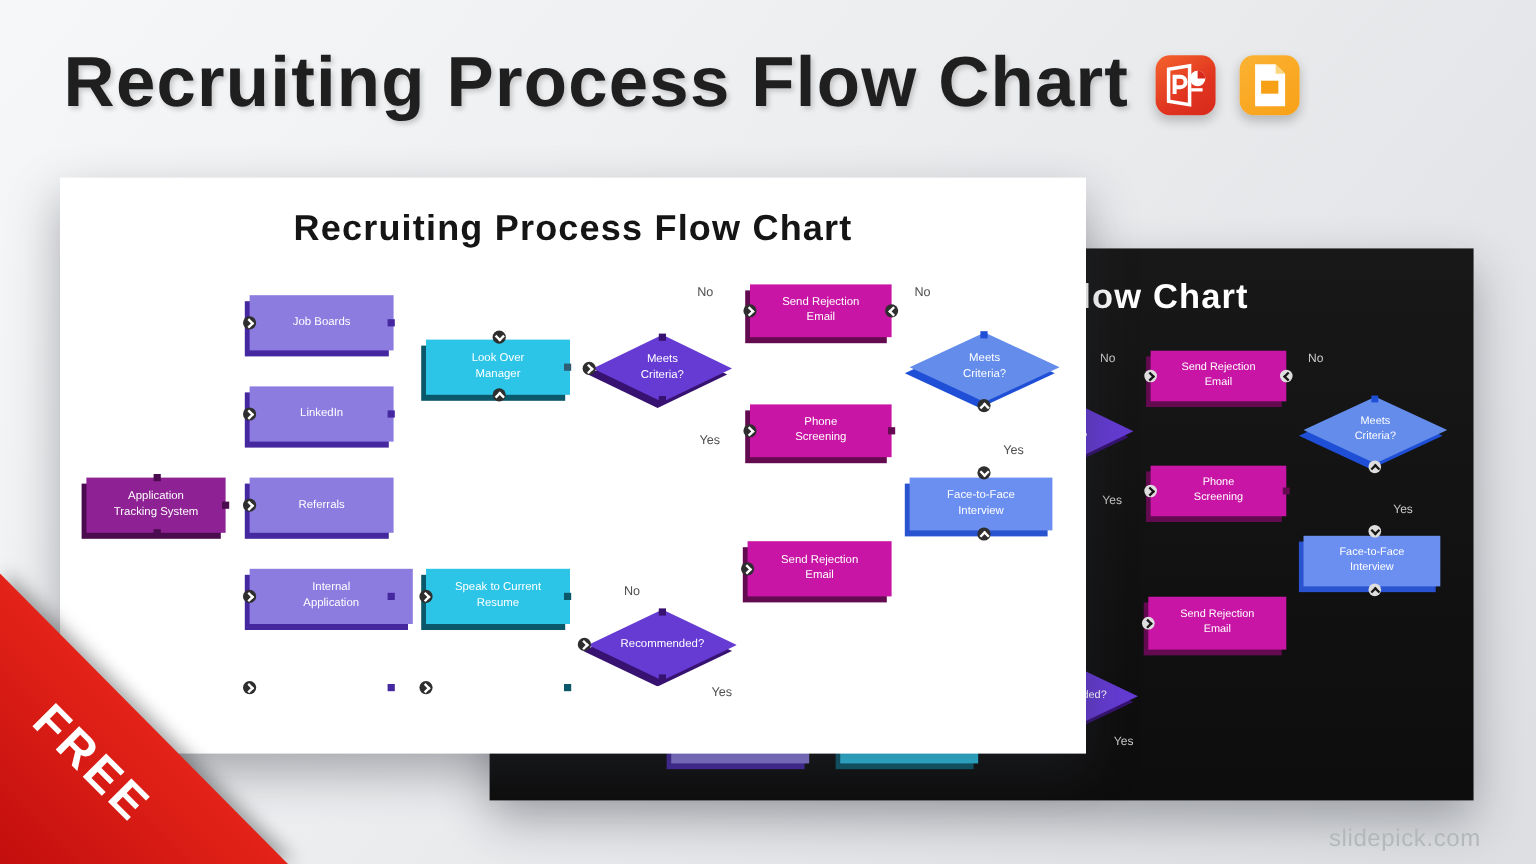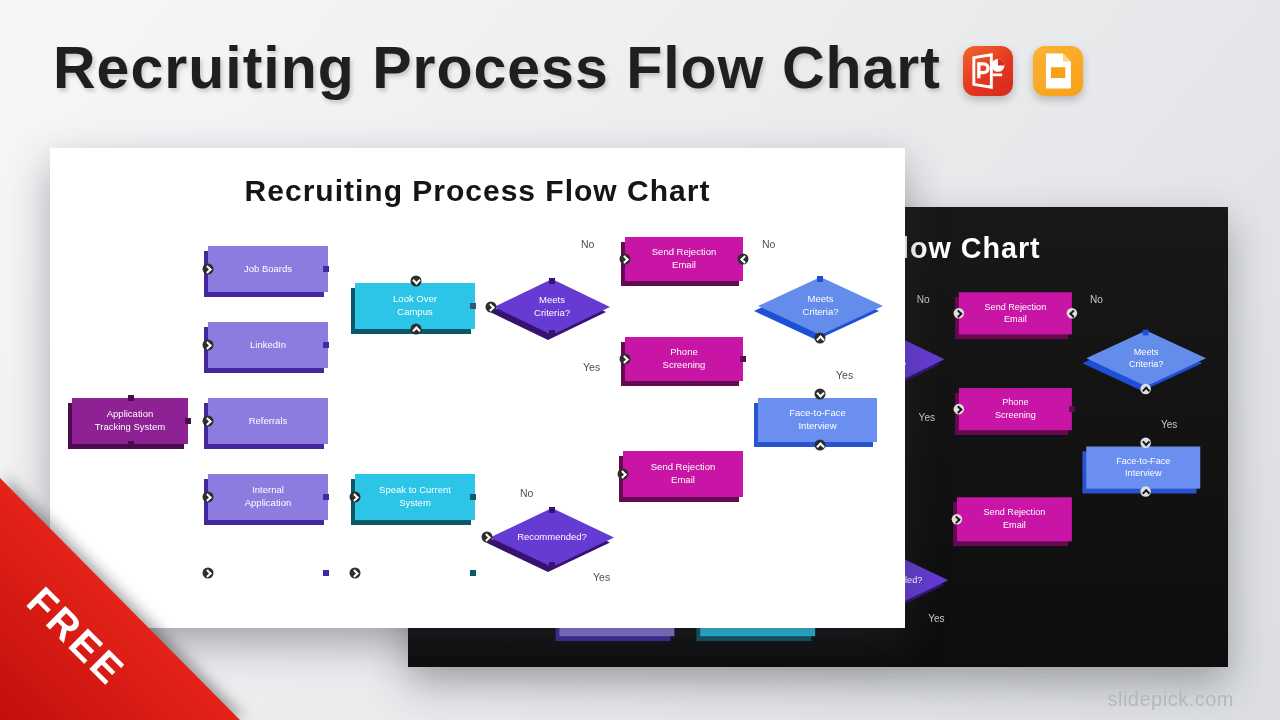--- a/index.html
+++ b/index.html
@@ -289,26 +289,26 @@
       <div class="ln h" style="left:425px;top:348px;width:8px"></div>
       <div class="ln v" style="left:432px;top:349px;height:76px"></div>
       <div class="ln h" style="left:425px;top:424px;width:8px"></div>
       <div class="ln h" style="left:432px;top:388px;width:8px"></div>
 
       <div class="node b-ats" style="left:22px;top:250px;width:116px;height:46px">Application
 Tracking System</div>
       <div class="node b-purple" style="left:158px;top:98px;width:120px;height:46px">Job Boards</div>
       <div class="node b-purple" style="left:158px;top:174px;width:120px;height:46px">LinkedIn</div>
       <div class="node b-purple" style="left:158px;top:250px;width:120px;height:46px">Referrals</div>
-      <div class="node b-purple" style="left:158px;top:326px;width:120px;height:46px">Internal
+      <div class="node b-purple" style="left:158px;top:326px;width:136px;height:46px">Internal
 Application</div>
       <div class="node b-cyan" style="left:305px;top:135px;width:120px;height:46px">Look Over
-Campus</div>
+Manager</div>
       <div class="node b-cyan" style="left:305px;top:326px;width:120px;height:46px">Speak to Current
-System</div>
+Resume</div>
       <div class="node b-magenta" style="left:575px;top:89px;width:118px;height:44px">Send Rejection
 Email</div>
       <div class="node b-magenta" style="left:575px;top:189px;width:118px;height:44px">Phone
 Screening</div>
       <div class="node b-magenta" style="left:573px;top:303px;width:120px;height:46px">Send Rejection
 Email</div>
       <div class="node b-blue" style="left:708px;top:250px;width:119px;height:44px">Face-to-Face
 Interview</div>
 
       <div class="dwrap d-purple" style="left:444px;top:131px;width:116px;height:56px">

